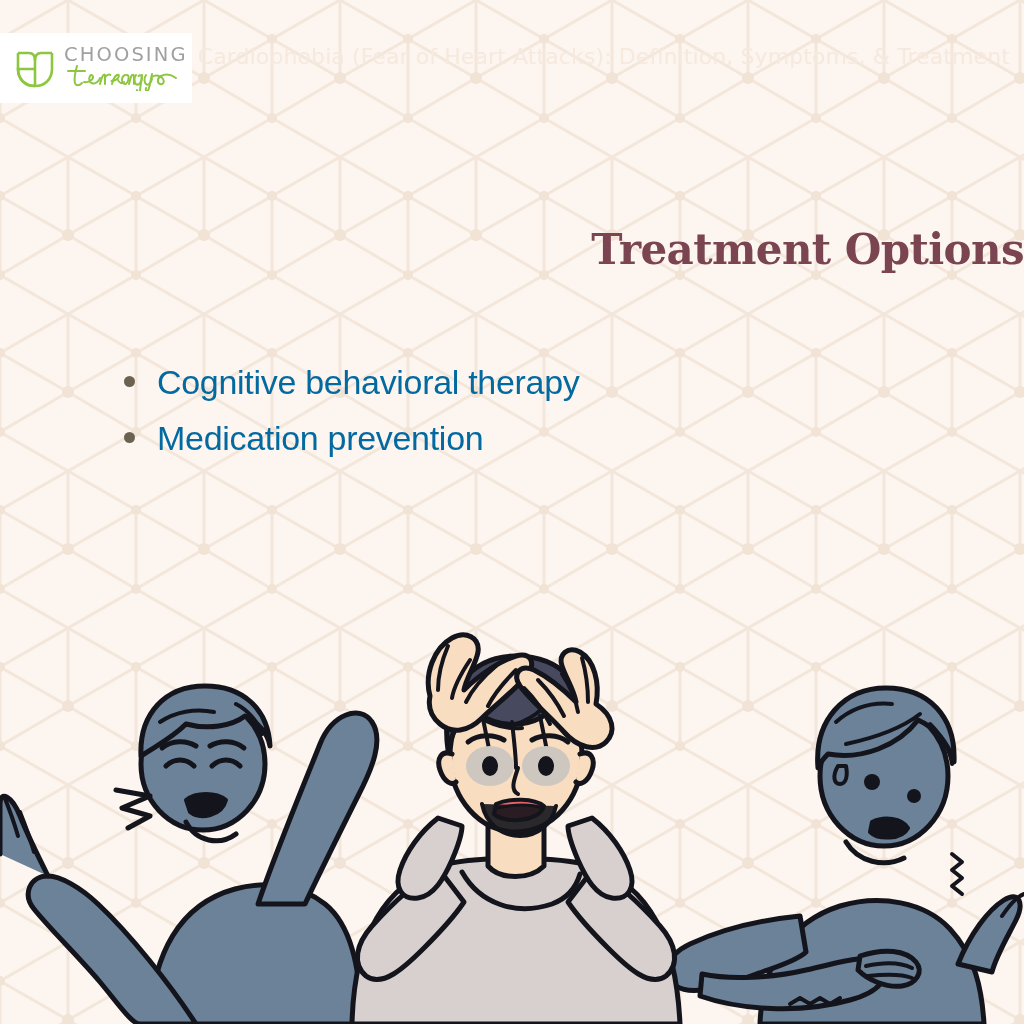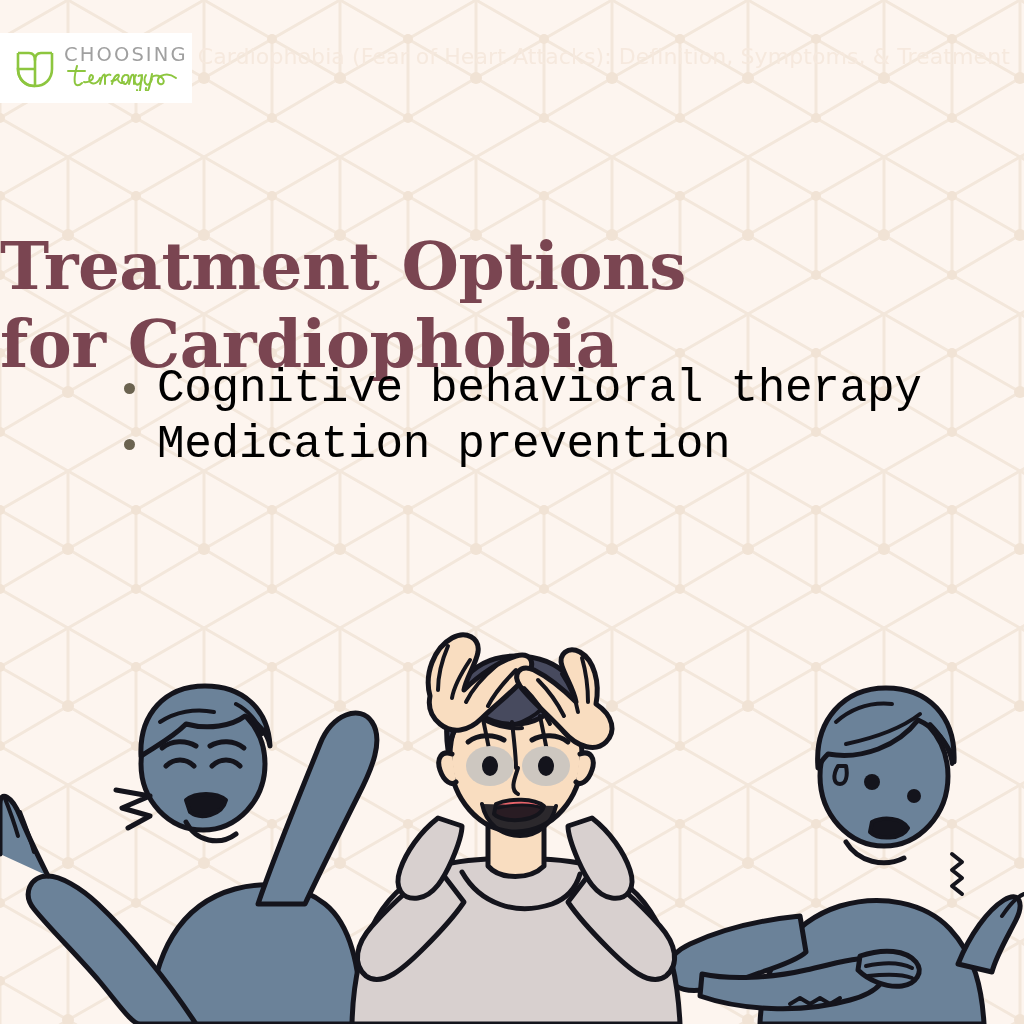--- a/index.html
+++ b/index.html
@@ -74,25 +74,25 @@
     margin-top: 1px;
     height: 26px;
     width: 118px;
   }
 
   
   #headline {
     position: absolute;
     left: 0; right: 0;
     top: 183px;
-    text-align: left;
+    text-align: right;
     z-index: 3;
     font-family: "DejaVu Serif", serif;
     font-weight: 700;
-    font-size: 66px;
+    font-size: 42px;
     line-height: 78px;
     color: #7a4551;
     letter-spacing: -0.6px;
   }
   #headline .hl-line { display: block; }
 
   
   #bullet-list {
     position: absolute;
     left: 124px;
@@ -111,24 +111,24 @@
     flex: none;
     width: 11px;
     height: 11px;
     border-radius: 50%;
     background: #6b6350;
     position: relative;
     top: -7px;
     margin-right: 22px;
   }
   #bullet-list .bullet-text {
-    font-family: Liberation Mono, monospace;
-    font-size: 46px;
+    font-family: Liberation Sans, sans-serif;
+    font-size: 34px;
     font-weight: 300;
-    color: #000000;
+    color: #0369a1;
     letter-spacing: -0.3px;
     white-space: nowrap;
   }
 
   
   #illustration {
     position: absolute;
     left: 0;
     bottom: 0;
     width: 1024px;
@@ -194,21 +194,20 @@
           <path d="M82 10 C80 13 80 17 82 19 C84 21 87 18 88 14"></path>
           <path d="M88 9 C87 14 86 19 85 23 C84 27 81 27 82 23"></path>
           <path d="M88 12 C92 9 97 11 99 14 C101 17 99 20 96 19 C93 18 93 13 97 11 C102 8.5 108 10 112 13"></path>
         </g>
       </svg>
     </div>
   </div>
 
   <h1 id="headline">
     <span class="hl-line">Treatment Options</span>
-    <span class="hl-line">for Cardiophobia</span>
   </h1>
 
   <ul id="bullet-list">
     <li>
       <span class="bullet-dot"></span>
       <span class="bullet-text">Cognitive behavioral therapy</span>
     </li>
     <li>
       <span class="bullet-dot"></span>
       <span class="bullet-text">Medication prevention</span>

